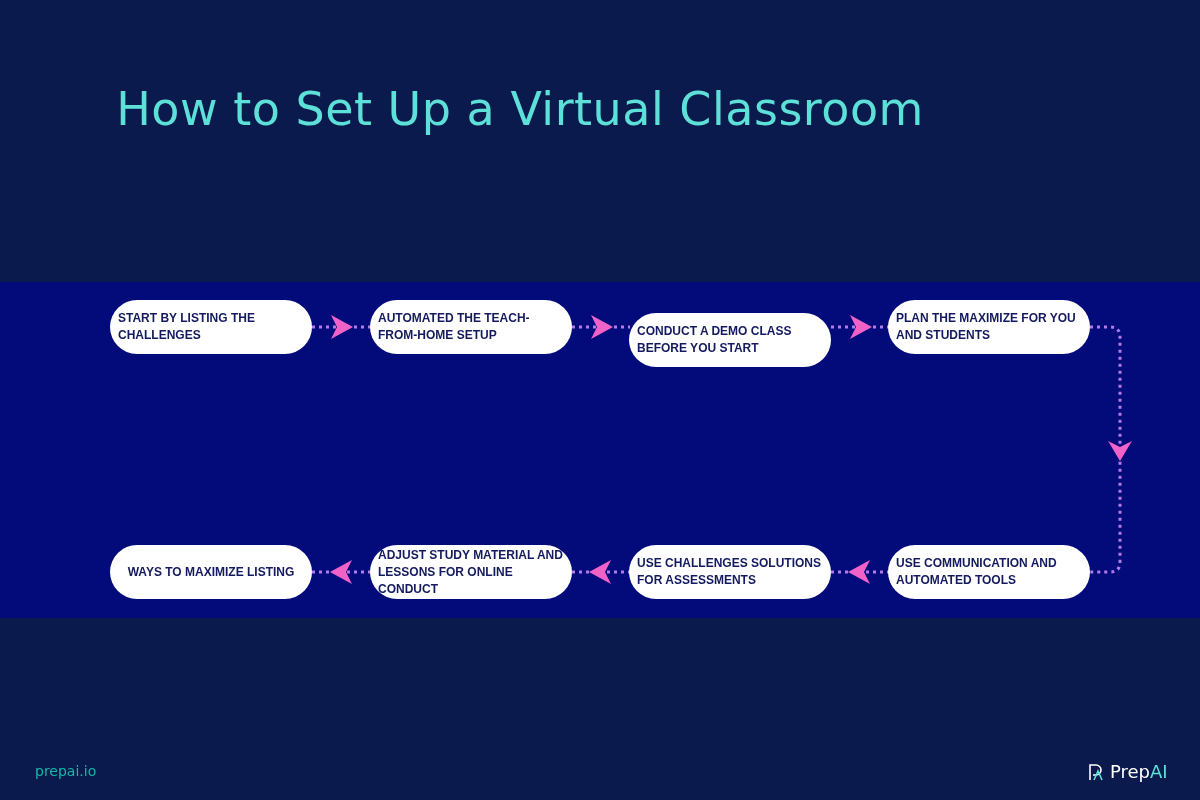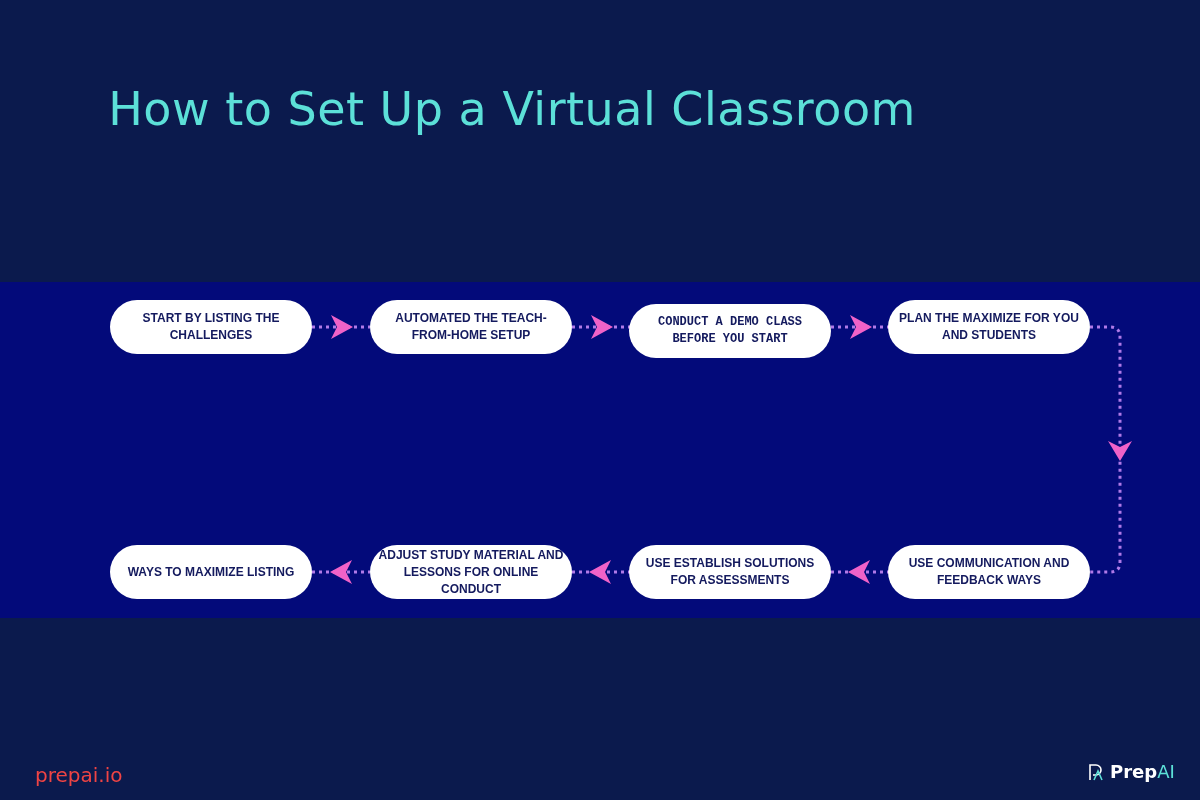--- a/index.html
+++ b/index.html
@@ -1,21 +1,21 @@
 <!DOCTYPE html>
 <html><head>
 <meta charset="utf-8">
 <style>
   * { margin:0; padding:0; box-sizing:border-box; }
   body { width:1200px; height:800px; background:#0b1a4d; position:relative; overflow:hidden; font-family:"Liberation Sans", sans-serif; }
-  .title { position:absolute; top:82px; left:8px; width:1008px; text-align:center; color:#5ce0d8; font-size:46px; font-family:"DejaVu Sans", sans-serif; font-weight:400; letter-spacing:0.5px; }
+  .title { position:absolute; top:82px; left:16px; width:1008px; text-align:center; color:#5ce0d8; font-size:46px; font-family:"DejaVu Sans", sans-serif; font-weight:400; letter-spacing:0.5px; }
   .band { position:absolute; top:282px; left:0; width:1200px; height:336px; background:#030a7a; }
-  .node { position:absolute; width:202px; height:54px; background:#ffffff; border-radius:27px; display:flex; align-items:center; justify-content:center; text-align:center; color:#141a5e; font-weight:700; font-size:12px; line-height:17px; padding:0 8px; font-family:"Liberation Sans", sans-serif; }
+  .node { position:absolute; width:202px; height:54px; background:#ffffff; border-radius:27px; display:flex; align-items:center; justify-content:center; color:#141a5e; font-weight:700; font-size:12px; line-height:17px; padding:0 8px; font-family:"Liberation Sans", sans-serif; }
   svg.conn { position:absolute; top:0; left:0; }
-  .footer-left { position:absolute; left:35px; top:763px; color:#ef4444; font-size:20px; font-family:"DejaVu Sans", sans-serif; }
+  .footer-left { position:absolute; left:35px; top:763px; color:#14b8a6; font-size:14px; font-family:"DejaVu Sans", sans-serif; }
   .footer-right { position:absolute; left:1088px; top:761px; display:flex; align-items:center; gap:6px; }
   .brand { color:#ffffff; font-size:18px; font-family:"DejaVu Sans", sans-serif; }
   .brand span { color:#5ce0d8; }
 </style>
 </head>
 <body>
 
 <div class="title">How to Set Up a Virtual Classroom</div>
 
 <div class="band"></div>
@@ -36,28 +36,28 @@
     <path d="M850 315 L872 327 L850 339 L856 327 Z"></path>
     <path d="M1108 441 L1120 461 L1132 441 L1120 447 Z"></path>
     <path d="M870 560 L848 572 L870 584 L864 572 Z"></path>
     <path d="M611 560 L589 572 L611 584 L605 572 Z"></path>
     <path d="M352 560 L330 572 L352 584 L346 572 Z"></path>
   </g>
 </svg>
 
 <div class="node" style="left:110px; top:300px;">START BY LISTING THE CHALLENGES</div>
 <div class="node" style="left:370px; top:300px;">AUTOMATED THE TEACH-FROM-HOME SETUP</div>
-<div class="node" style="left:629px; top:304px;font-family:Liberation Mono, monospace;">CONDUCT A DEMO CLASS BEFORE YOU START</div>
+<div class="node" style="left:629px; top:313px;">CONDUCT A DEMO CLASS BEFORE YOU START</div>
 <div class="node" style="left:888px; top:300px;">PLAN THE MAXIMIZE FOR YOU AND STUDENTS</div>
-<div class="node" style="left:888px; top:545px;">USE COMMUNICATION AND FEEDBACK WAYS</div>
-<div class="node" style="left:629px; top:545px;">USE ESTABLISH SOLUTIONS FOR ASSESSMENTS</div>
+<div class="node" style="left:888px; top:545px;">USE COMMUNICATION AND AUTOMATED TOOLS</div>
+<div class="node" style="left:629px; top:545px;">USE CHALLENGES SOLUTIONS FOR ASSESSMENTS</div>
 <div class="node" style="left:370px; top:545px;">ADJUST STUDY MATERIAL AND LESSONS FOR ONLINE CONDUCT</div>
 <div class="node" style="left:110px; top:545px;">WAYS TO MAXIMIZE LISTING</div>
 
 <div class="footer-left">prepai.io</div>
 
 <div class="footer-right">
   <svg width="16" height="18" viewBox="0 0 16 18">
     <path d="M2 17 V2 H8 A5 5 0 0 1 8 12 H5" stroke="#ffffff" stroke-width="1.6" fill="none"></path>
     <path d="M6 17 L10 8 L14 17" stroke="#5ce0d8" stroke-width="1.6" fill="none"></path>
   </svg>
-  <div class="brand"><b style="font-weight:700">Prep</b><span>AI</span></div>
+  <div class="brand"><b style="font-weight:400">Prep</b><span>AI</span></div>
 </div>
 
 </body></html>

